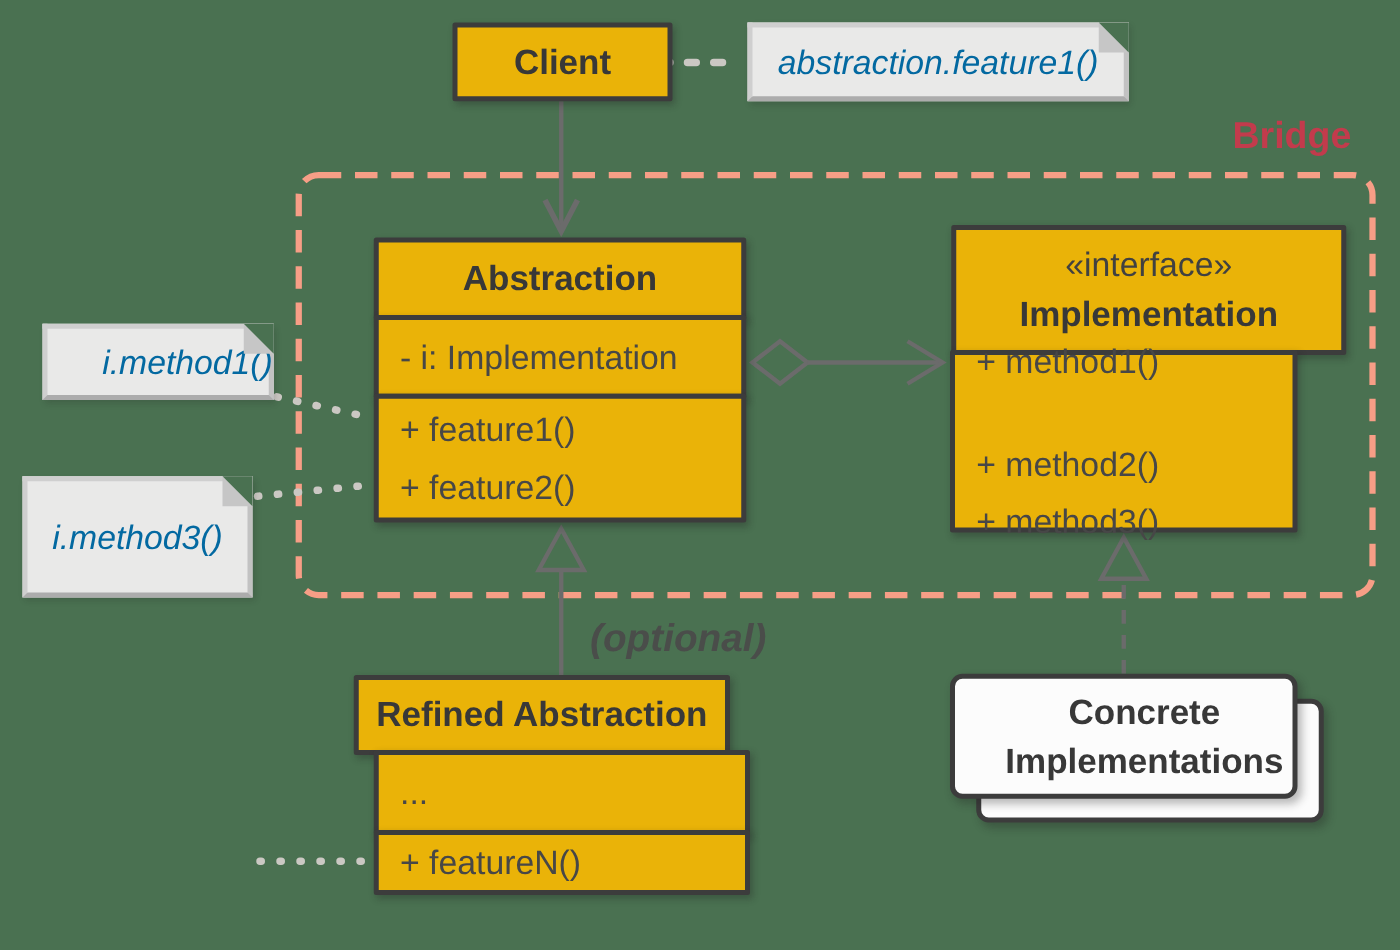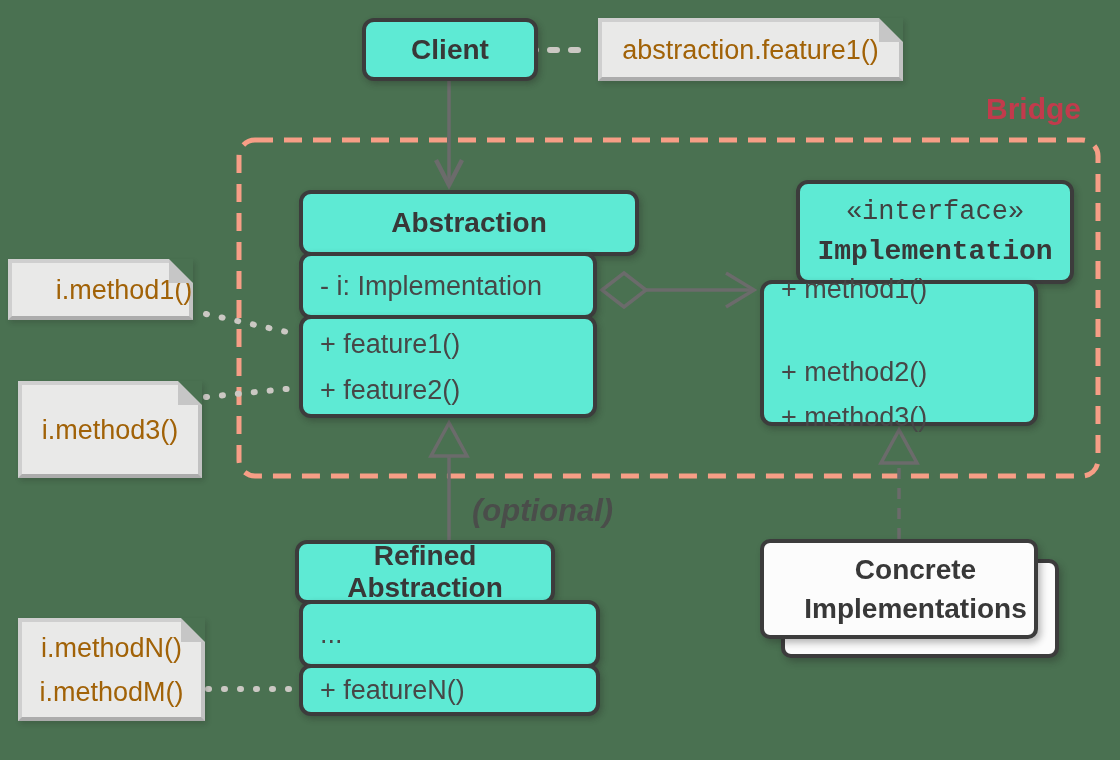--- a/index.html
+++ b/index.html
@@ -7,44 +7,45 @@
     position:relative;
     width:1120px;height:760px;
     background:#4A7151;
     font-family:"Liberation Sans", sans-serif;
     overflow:hidden;
   }
   #connector-layer{position:absolute;left:0;top:0;z-index:1;}
   .uml-comp{
     position:absolute;
     box-sizing:border-box;
-    background:#5eead4;
+    background:#eab308;
     border:4px solid #3C3C3C;
-    border-radius:12px;
+    border-radius:2px;
     color:#3D3D3D;
     z-index:3;
     box-shadow:2px 3px 6px rgba(30,30,30,0.30);
   }
   .titlecell{display:flex;align-items:center;justify-content:center;
     font-weight:700;font-size:28px;color:#383838;text-align:center;}
   .membercell{display:flex;flex-direction:column;justify-content:center;
     padding-left:17px;font-size:27px;color:#474747;}
   .memberline{line-height:46px;white-space:nowrap;}
   .hdr2{display:flex;flex-direction:column;align-items:center;justify-content:center;}
   .hdr2 .stereotype{font-size:27px;font-weight:400;line-height:39px;color:#414141;}
   .hdr2 .ifacename{font-size:28px;font-weight:700;line-height:39px;color:#383838;}
   .note{
     position:absolute;box-sizing:border-box;z-index:2;
     background:#E9E9E8;
     border:4px solid #CFCFCF;
     border-bottom-color:#ACACAC;border-right-color:#C2C2C2;
-    color:#a16207;font-size:27px;
+    color:#0369a1;font-size:27px;
     display:flex;flex-direction:column;justify-content:center;align-items:center;
     text-align:center;line-height:44px;
     box-shadow:2px 3px 5px rgba(30,30,30,0.18);
+    font-style:italic;
   }
   .note::before{ 
     content:"";position:absolute;top:-4px;right:-4px;width:0;height:0;
     border-style:solid;border-width:0 24px 24px 0;
     border-color:#4A7151 #4A7151 #CInvalid #CCC; 
   }
   
   .note::before{border-color:#4A7151 #4A7151 #C6C6C6 #C6C6C6;}
   .bridge-label{
     position:absolute;z-index:2;
@@ -95,65 +96,61 @@
   <div class="bridge-label" style="left:986px;top:92px;">Bridge</div>
 
   <div class="uml-comp titlecell" style="left:362px;top:18px;width:176px;height:63px;">
     <span>Client</span>
   </div>
 
   <div class="note" style="left:598px;top:18px;width:305px;height:63px;">
     <span>abstraction.feature1()</span>
   </div>
 
-  <div class="uml-comp titlecell" style="left:299px;top:190px;width:340px;height:66px;">
+  <div class="uml-comp titlecell" style="left:299px;top:190px;width:298px;height:66px;">
     <span>Abstraction</span>
   </div>
   <div class="uml-comp membercell" style="left:299px;top:252px;width:298px;height:67px;">
     <div class="memberline">- i: Implementation</div>
   </div>
   <div class="uml-comp membercell" style="left:299px;top:315px;width:298px;height:103px;">
     <div class="memberline">+ feature1()</div>
     <div class="memberline">+ feature2()</div>
   </div>
 
-  <div class="uml-comp hdr2" style="left:796px;top:180px;width:278px;height:104px;font-family:Liberation Mono, monospace;">
+  <div class="uml-comp hdr2" style="left:761px;top:180px;width:316px;height:104px;">
     <div class="stereotype">«interface»</div>
     <div class="ifacename">Implementation</div>
   </div>
   <div class="uml-comp membercell" style="left:760px;top:280px;width:278px;height:146px;">
     <div class="memberline" style="line-height:45px;">+ method1()</div>
     <div class="memberline" style="line-height:45px;margin-top:38px;">+ method2()</div>
     <div class="memberline" style="line-height:45px;">+ method3()</div>
   </div>
 
   <div class="optional-label" style="left:472px;top:493px;">(optional)</div>
 
-  <div class="uml-comp titlecell" style="left:295px;top:540px;width:260px;height:64px;">
+  <div class="uml-comp titlecell" style="left:283px;top:540px;width:301px;height:64px;">
     <span>Refined Abstraction</span>
   </div>
   <div class="uml-comp membercell" style="left:299px;top:600px;width:301px;height:68px;">
     <div class="memberline">...</div>
   </div>
   <div class="uml-comp membercell" style="left:299px;top:664px;width:301px;height:52px;">
     <div class="memberline">+ featureN()</div>
   </div>
 
   <div class="plainbox" id="concrete-back" style="left:781px;top:559px;width:278px;height:99px;"></div>
   <div class="plainbox" id="concrete-front" style="left:760px;top:539px;width:278px;height:100px;">
     <div>Concrete</div>
     <div>Implementations</div>
   </div>
 
-  <div class="note" style="left:8px;top:259px;width:185px;height:61px;padding-left:47px;">
+  <div class="note" style="left:34px;top:259px;width:185px;height:61px;padding-left:47px;">
     <div>i.method1()</div>
   </div>
 
   <div class="note" style="left:18px;top:381px;width:184px;height:97px;">
     <div>i.method3()</div>
   </div>
 
-  <div class="note" style="left:18px;top:618px;width:187px;height:103px;">
-    <div>i.methodN()</div>
-    <div>i.methodM()</div>
-  </div>
 
 </div>
 
 </body></html>

